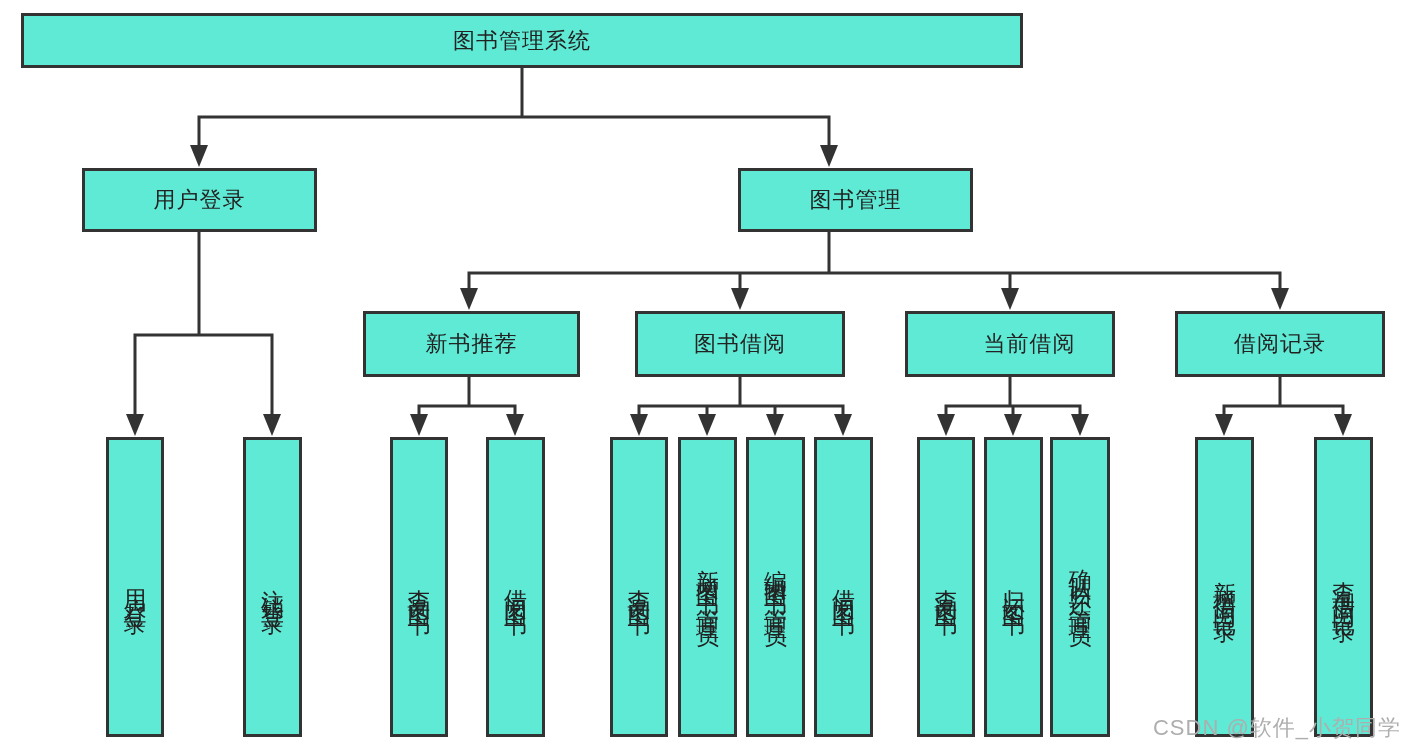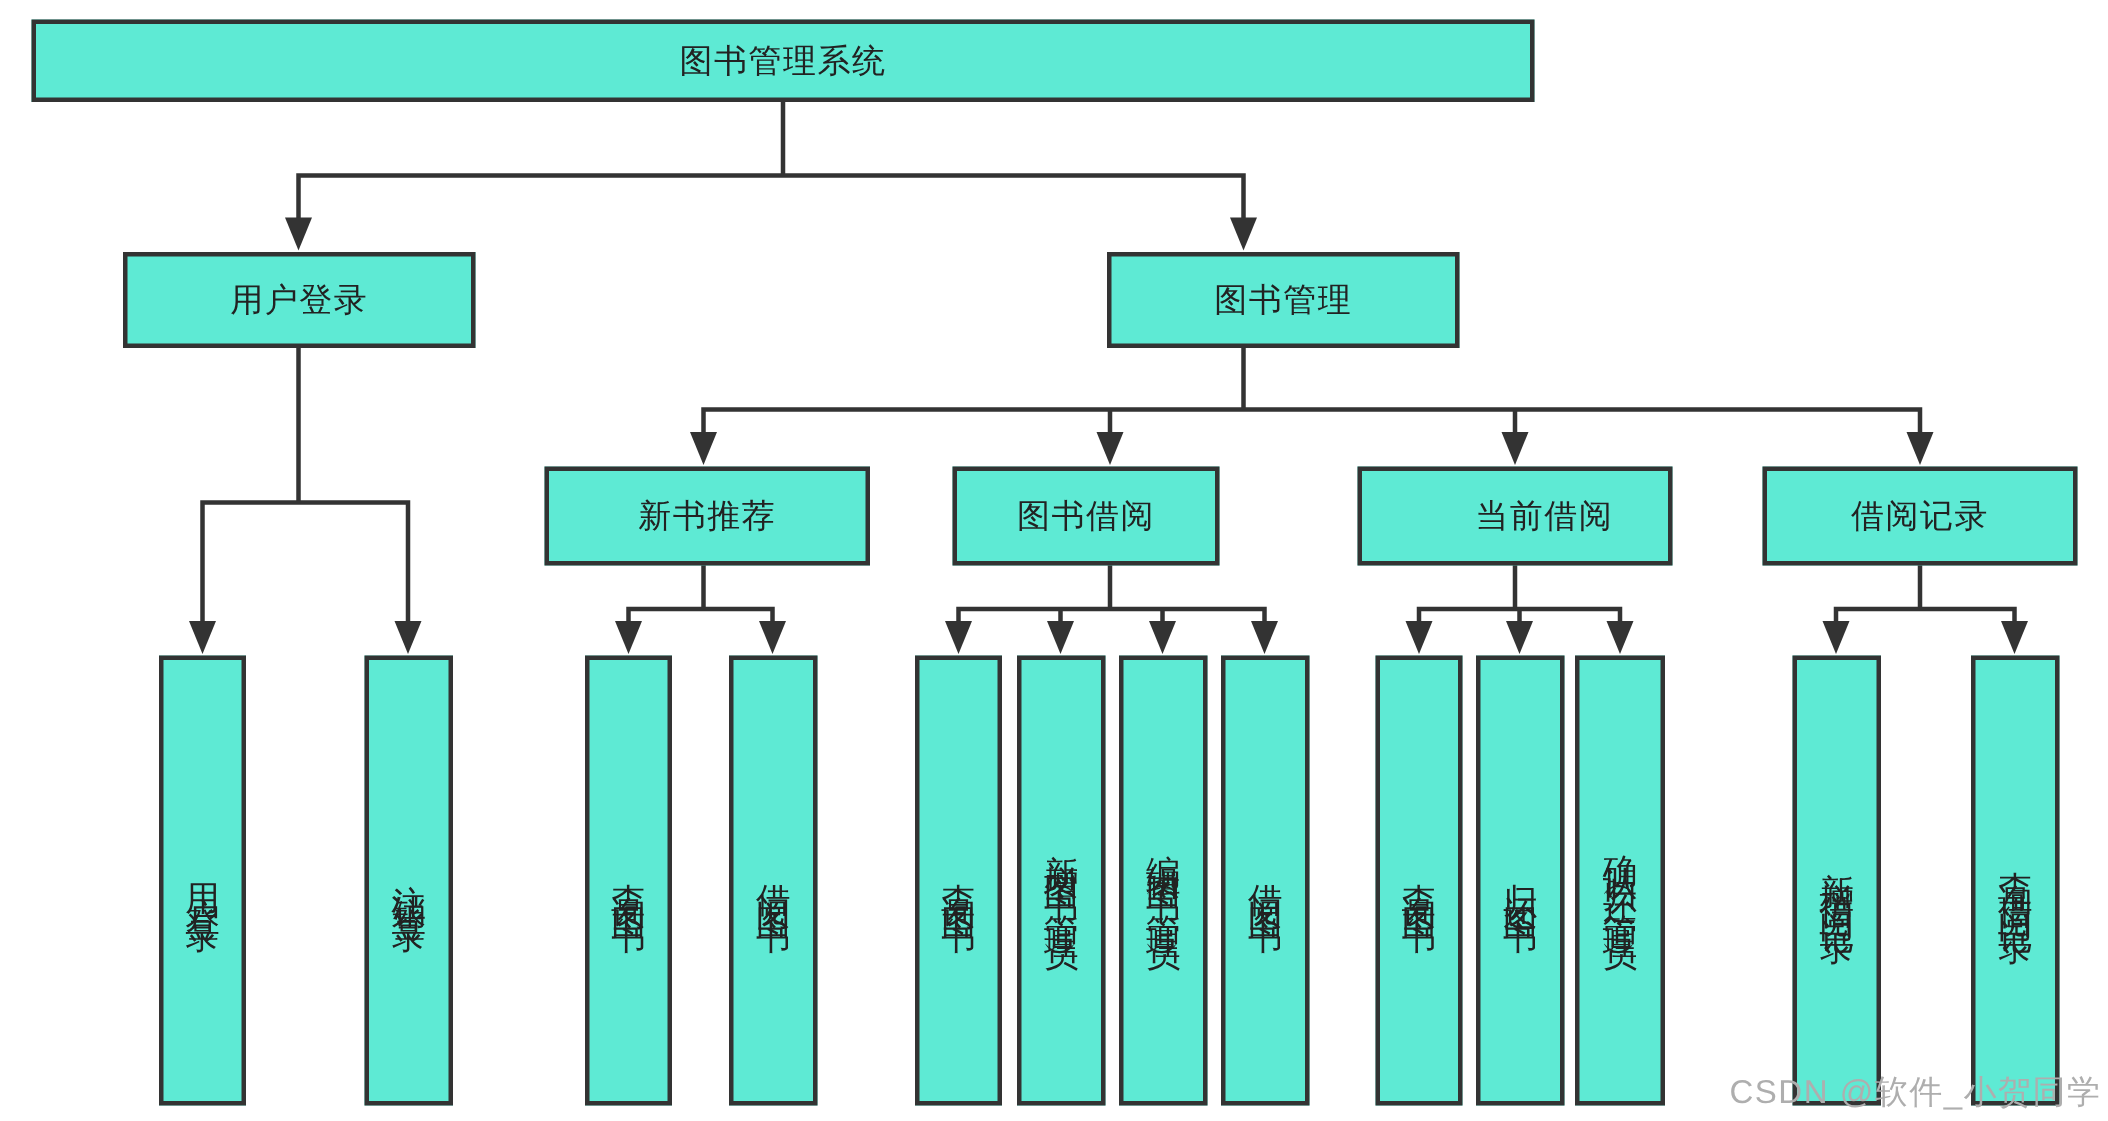--- a/index.html
+++ b/index.html
@@ -36,21 +36,21 @@
     font-size:23px;
     letter-spacing:8px;
     line-height:1;
   }
   
   #root       {left:21px;  top:13px;  width:1002px; height:55px;}
   #login      {left:82px;  top:168px; width:235px;  height:64px;}
   #mgmt       {left:712px; top:168px; width:235px;  height:64px;margin-left:26px;}
   .l2         {top:311px;  height:66px;text-align:right;}
   #rec        {left:363px; width:217px;}
-  #borrow     {left:635px; width:178px;}
+  #borrow     {left:635px; width:210px;}
   #current    {left:905px; width:210px;padding-left:39px;}
   #record     {left:1175px;width:210px;}
   .leaf       {top:437px;  height:300px;}
   #leaf_login {left:106px; width:58px;}
   #leaf_logout{left:243px; width:59px;}
   #rec_query  {left:390px; width:58px;}
   #rec_borrow {left:486px; width:59px;}
   #bor_query  {left:610px; width:58px;}
   #bor_add    {left:678px; width:59px;}
   #bor_edit   {left:746px; width:59px;}

